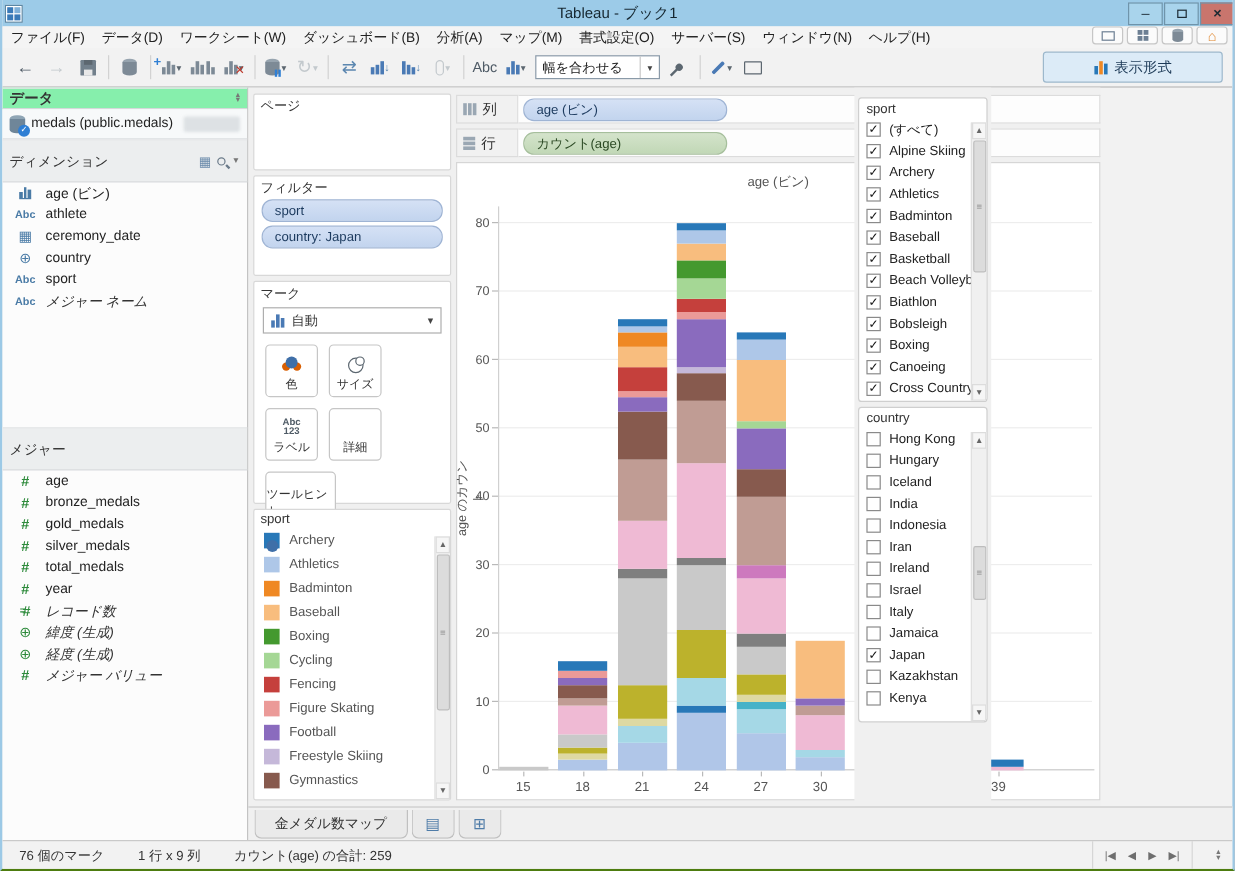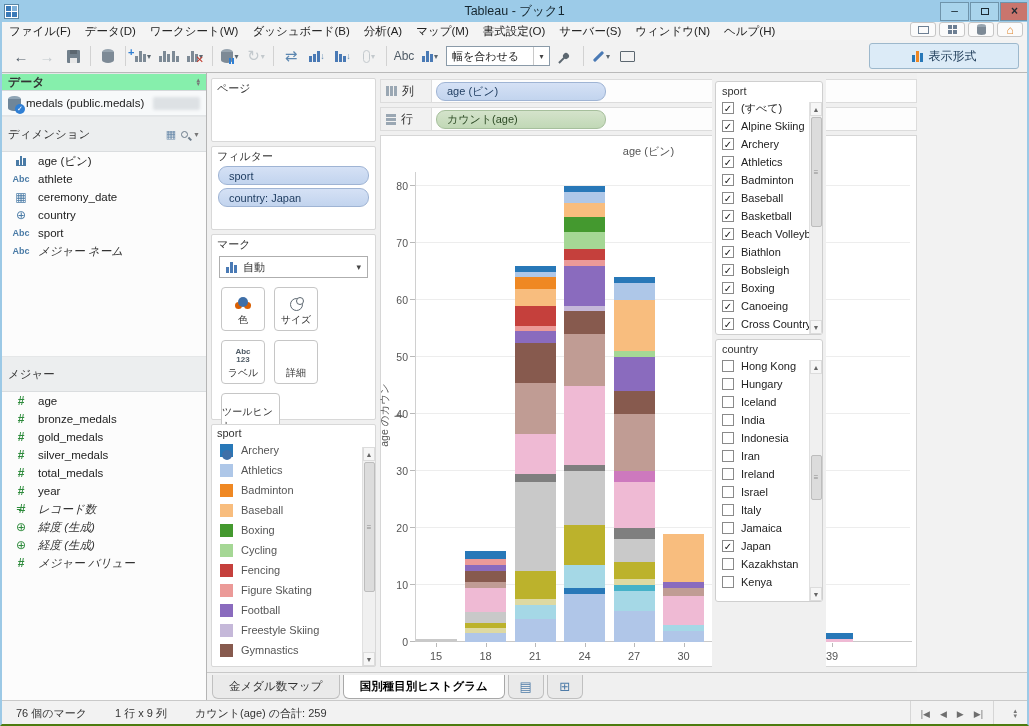--- a/index.html
+++ b/index.html
@@ -899,21 +899,20 @@
         <div class="vscroll" style="top:20px">
           <div class="vs-up">▲</div>
           <div class="vs-thumb" style="top:95px;height:45px">≡</div>
           <div class="vs-dn">▼</div>
         </div>
       </div>
     </div>
 
     <div class="tabsbar" id="tabsbar">
         <div class="sheet-tab">金メダル数マップ</div>
-        <div class="sheet-tab active">国別種目別ヒストグラム</div>
         <div class="tab-iconbtn">▤</div>
         <div class="tab-iconbtn">⊞</div>
       </div>
   </div>
 
   <div class="statusbar">
     <div class="sb-item">76 個のマーク</div>
     <div class="sb-item">1 行 x 9 列</div>
     <div class="sb-item">カウント(age) の合計: 259</div>
     <div class="sb-right">

